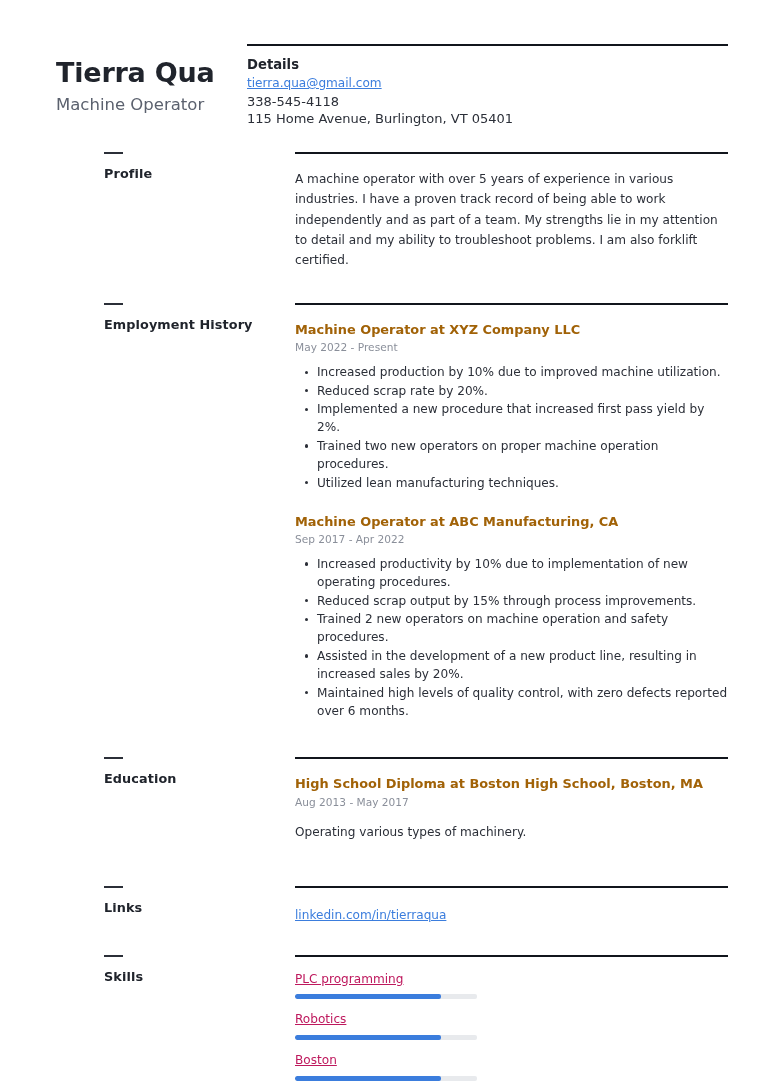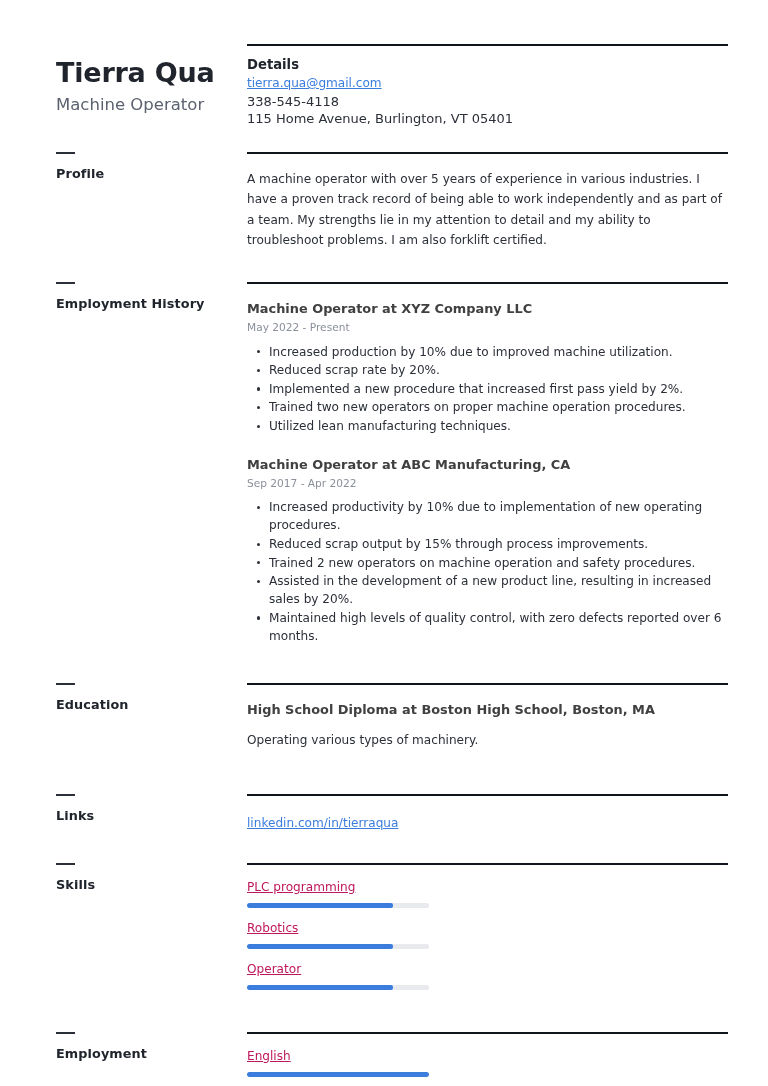--- a/index.html
+++ b/index.html
@@ -48,20 +48,21 @@
   }
   .header-right {
     flex: 1 1 auto;
     padding-right: 40px;
   }
 
   
   .row {
     display: flex;
     align-items: flex-start;
+    padding-left: 48px;
   }
   .col-left {
     width: 247px;
     flex: 0 0 247px;
     padding-left: 56px;
   }
   .col-right {
     flex: 1 1 auto;
     padding-right: 40px;
   }
@@ -112,21 +113,21 @@
     font-size: 12.1px;
     line-height: 20.4px;
     color: #2b2f38;
   }
 
   
   .entry { margin-bottom: 0; }
   .entry-title {
     font-size: 12.9px;
     font-weight: 700;
-    color: #404040;
+    color: #a16207;
     line-height: 1.35;
   }
   .entry-dates {
     font-size: 10.6px;
     color: #8a8f9a;
     margin-top: 2px;
     line-height: 1.4;
   }
   ul.bullets {
     margin: 8px 0 0 0;
@@ -241,20 +242,21 @@
 
   <div class="row" style="margin-top:37px;">
     <div class="col-left">
       <div class="dash"></div>
       <div class="section-label">Education</div>
     </div>
     <div class="col-right">
       <div class="rule"></div>
       <div class="entry" style="margin-top:16px;">
         <div class="entry-title">High School Diploma at Boston High School, Boston, MA</div>
+        <div class="entry-dates">Aug 2013 - May 2017</div>
         <div class="para" style="margin-top:12px;">Operating various types of machinery.</div>
       </div>
     </div>
   </div>
 
   <div class="row" style="margin-top:44px;">
     <div class="col-left">
       <div class="dash"></div>
       <div class="section-label">Links</div>
     </div>
@@ -283,21 +285,21 @@
         </div>
 
         <div class="bar-item">
           <div class="bar-label">Robotics</div>
           <div class="bar-track">
             <div class="bar-fill" style="width: 80%;"></div>
           </div>
         </div>
 
         <div class="bar-item">
-          <div class="bar-label">Operator</div>
+          <div class="bar-label">Boston</div>
           <div class="bar-track">
             <div class="bar-fill" style="width: 80%;"></div>
           </div>
         </div>
 
       </div>
     </div>
   </div>
 
   <div class="row" style="margin-top:30px;">

